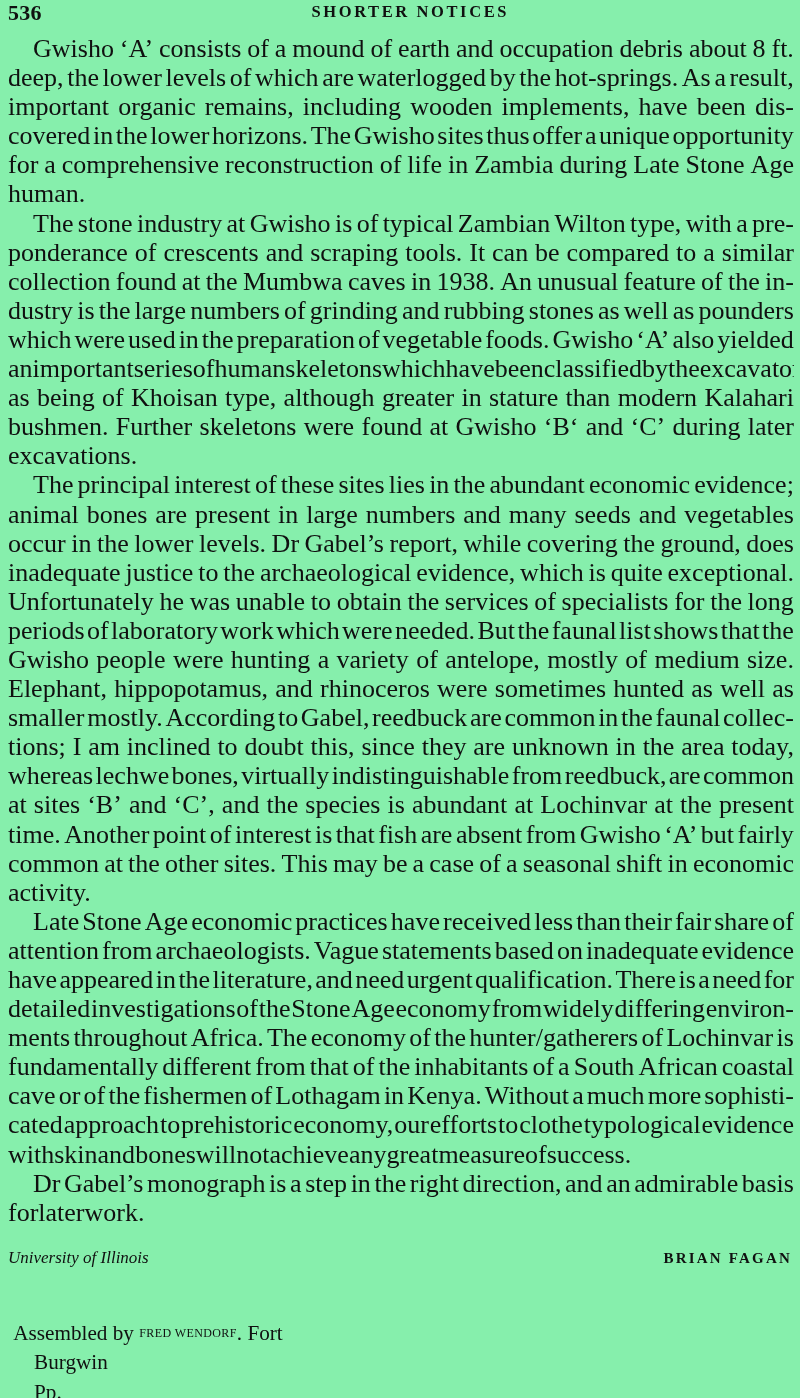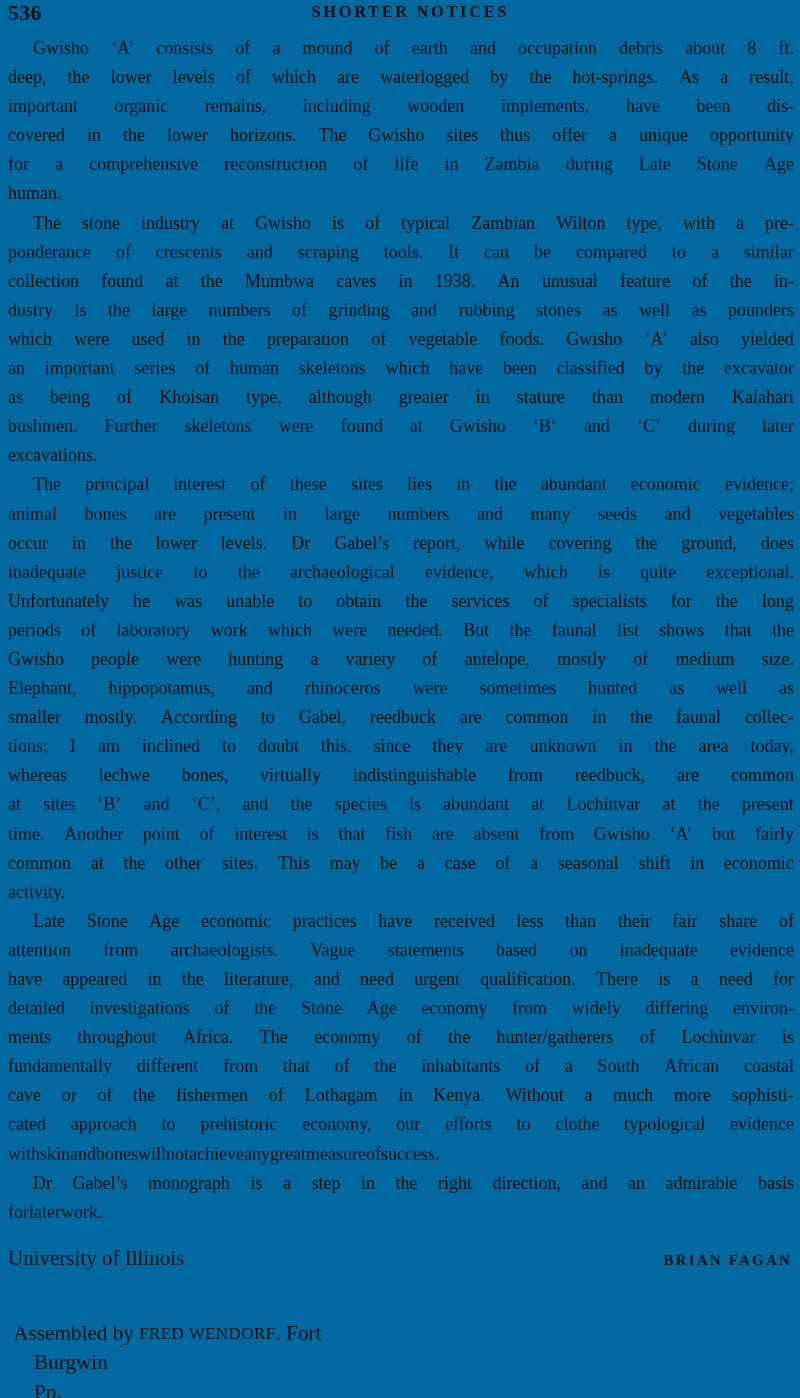--- a/index.html
+++ b/index.html
@@ -9,21 +9,21 @@
     background: #ffffff;
   }
   body {
     font-family: "Liberation Serif", "DejaVu Serif", serif;
     color: #101010;
   }
   #page {
     position: relative;
     width: 800px;
     height: 1398px;
-    background: #0369a1;
+    background: #86efac;
     overflow: hidden;
     box-sizing: border-box;
     padding: 0;
   }
   .sheet {
     position: absolute;
     left: 8px;
     top: 0;
     width: 786px;
   }
@@ -59,61 +59,62 @@
 
   
   .body-col {
     position: relative;
     width: 786px;
   }
 
   
   .tl {
     display: flex;
-    font-size: 18px;
+    font-size: 26px;
     line-height: 29.1px;
     height: 29.1px;
     white-space: pre;
     overflow: hidden;
   }
   .tl > span.w { display: inline-block; }
   .tl.just { justify-content: space-between; }
   .tl.flush { justify-content: flex-start; }
   .tl.indent { padding-left: 25px; }
   .tl.indent.just { }
 
   
   .signature {
     display: flex;
     justify-content: space-between;
     align-items: baseline;
     margin-top: 16px;
     height: 30px;
   }
   .sig-left {
-    font-size: 21px;
+    font-style: italic;
+    font-size: 17px;
     line-height: 30px;
   }
   .sig-right {
     font-size: 15px;
     font-weight: 700;
     letter-spacing: 2.2px;
     line-height: 30px;
     padding-right: 2px;
   }
 
   
   .entry {
     margin-top: 46px;
   }
   .entry .tl.hang { padding-left: 26px; flex-direction: column; }
   .entry .tl { font-size: 21.2px; line-height: 29.6px; height: 29.6px; }
   .ital { font-style: italic; }
   .sc-name {
-    font-size: 17px;
+    font-size: 12px;
     letter-spacing: 0.4px;
     text-transform: uppercase;
   }
 </style>
 </head>
 <body>
 
 <div id="page">
   <div class="sheet">
 

